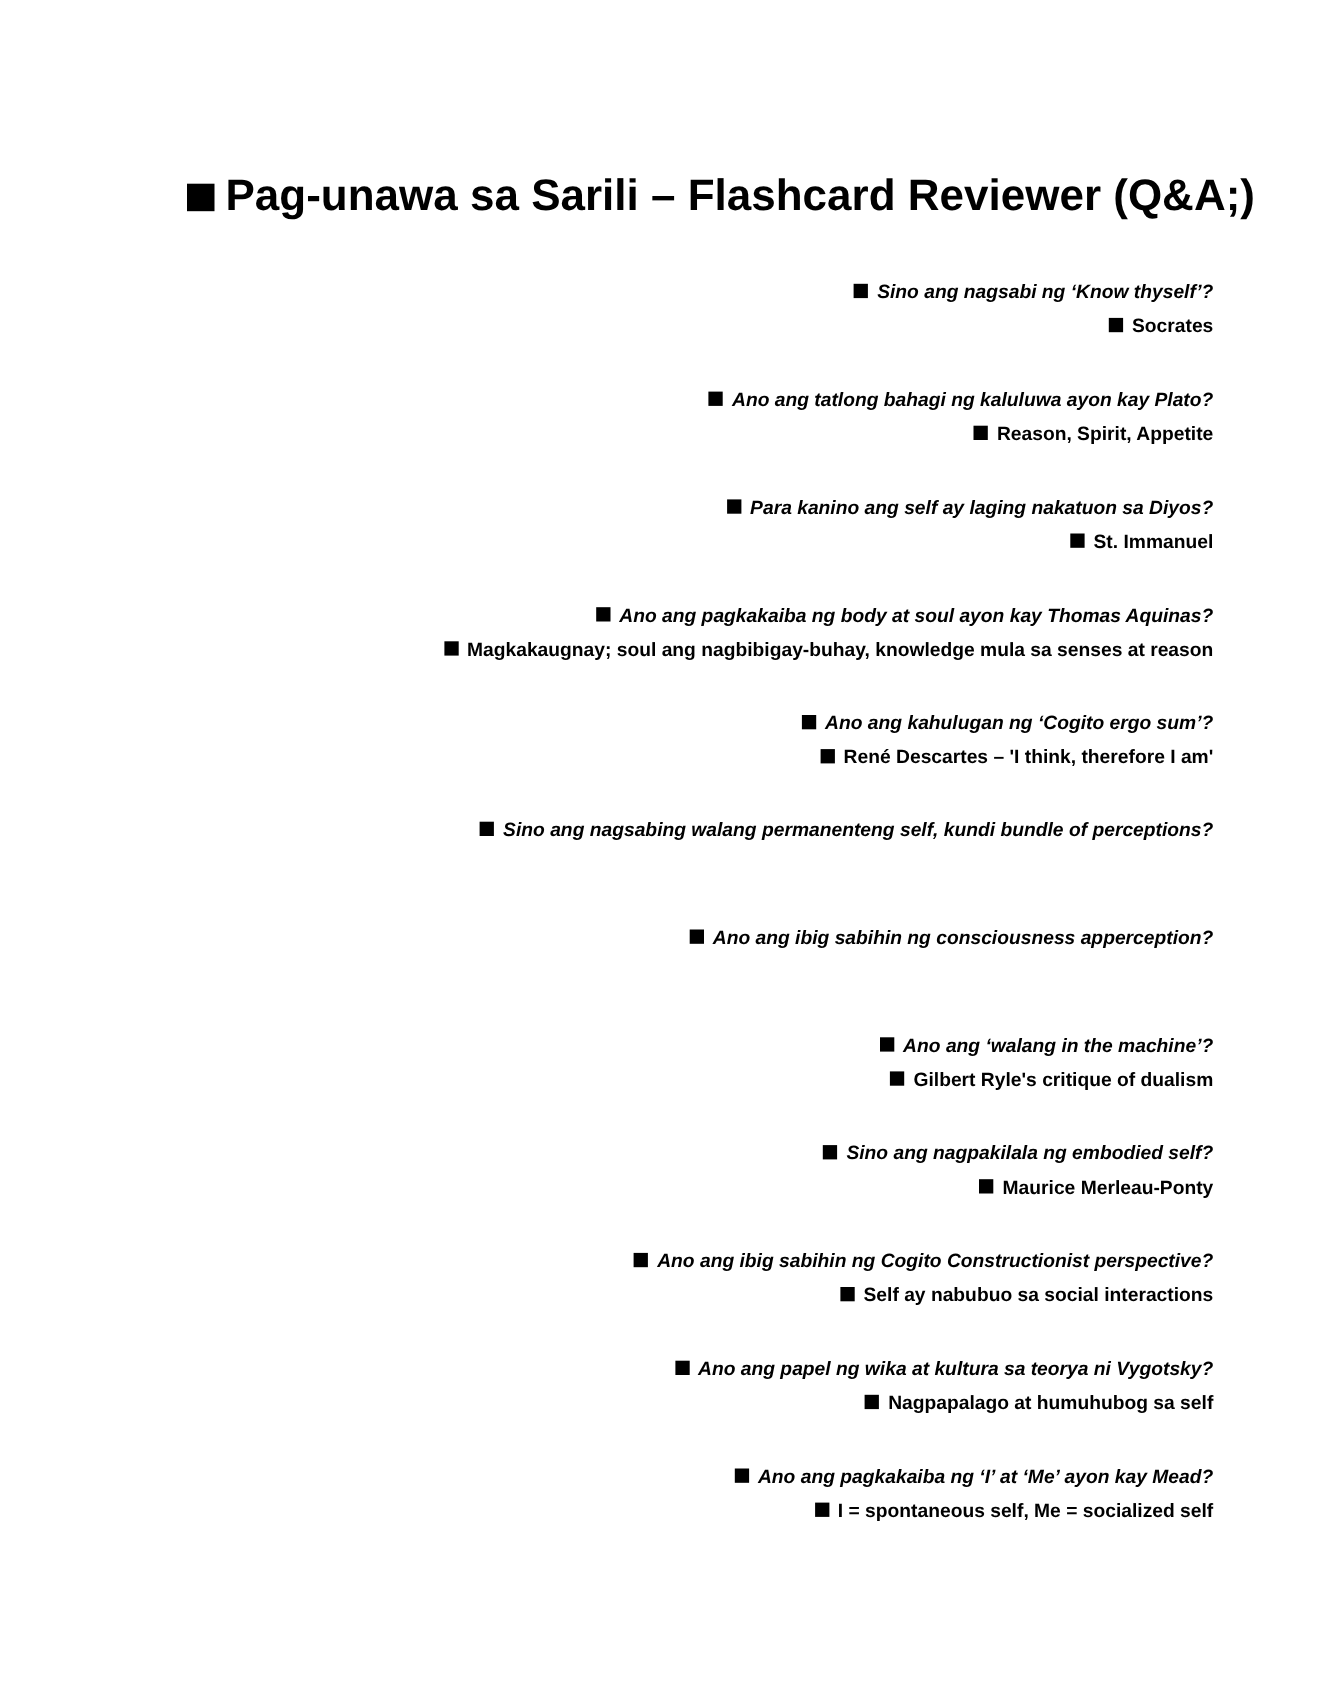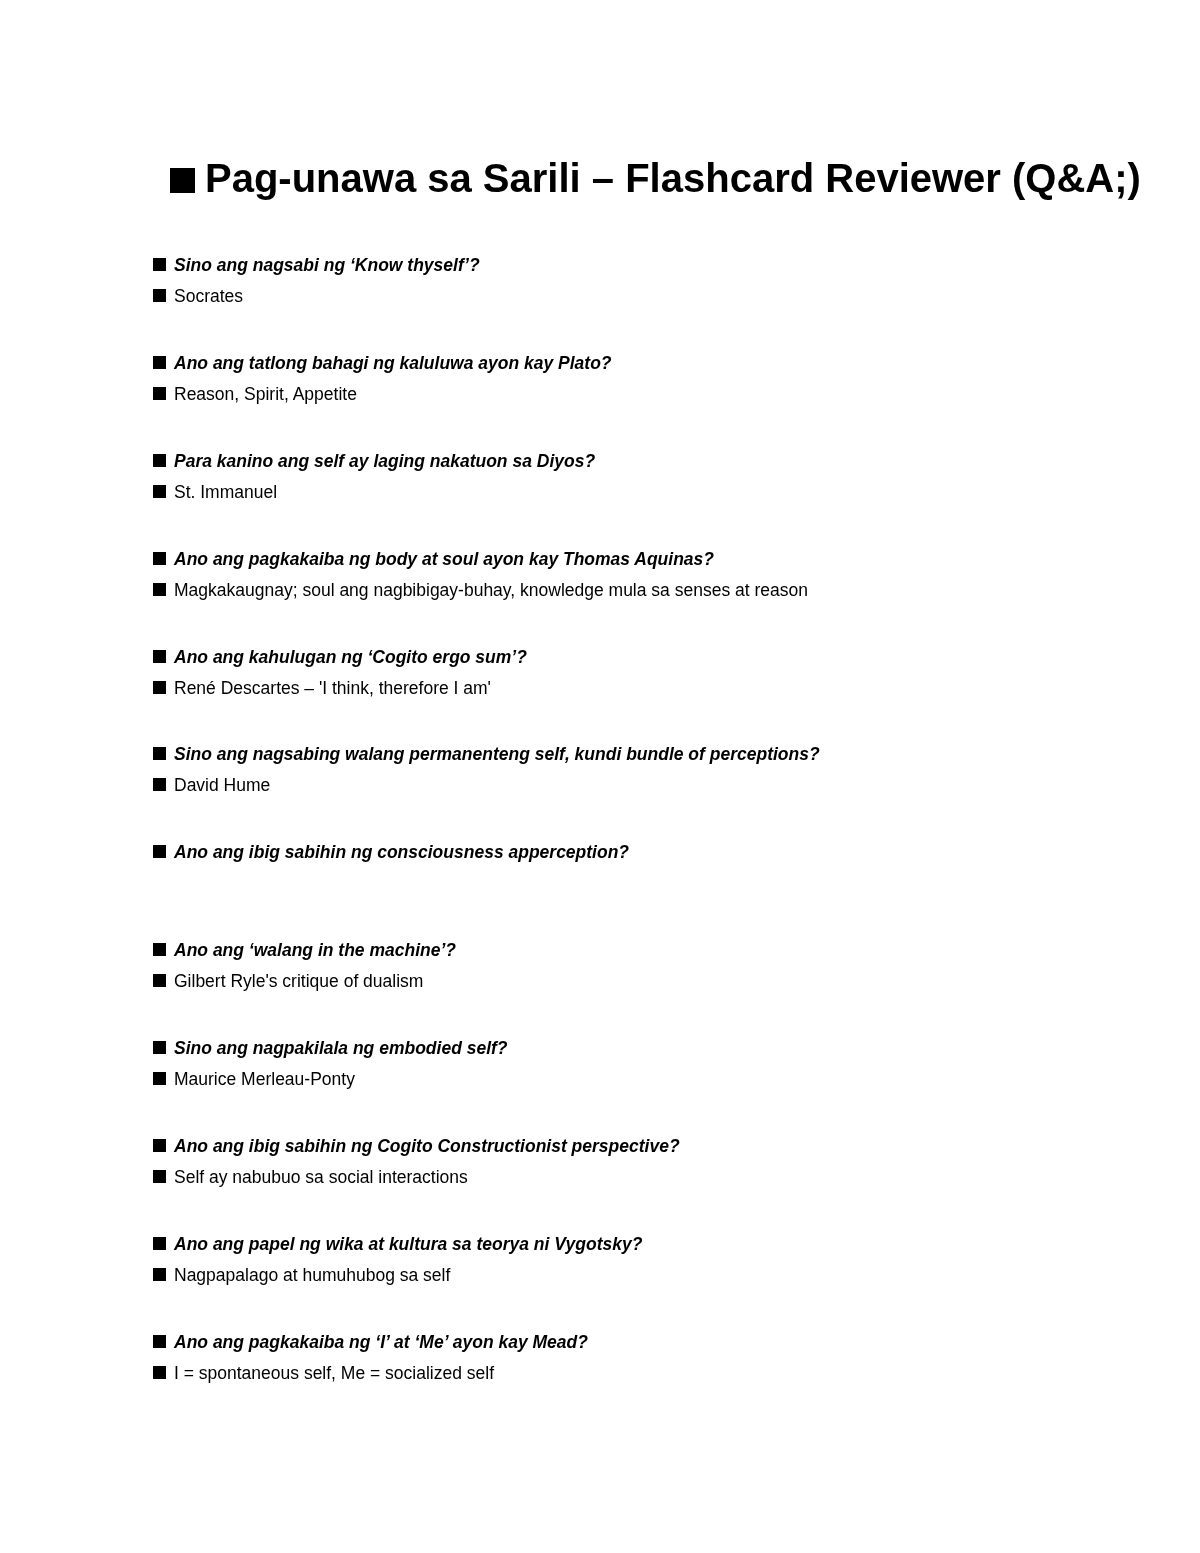--- a/index.html
+++ b/index.html
@@ -2,27 +2,27 @@
 <html><head>
   <meta charset="utf-8">
   <style>
     html, body { margin: 0; padding: 0; background: #ffffff; }
     body { width: 1200px; height: 1553px; position: relative; overflow: hidden;
            font-family: "Liberation Sans", sans-serif; color: #000; }
     .title { position: absolute; left: 170px; top: 156px; width: 900px;
              font-size: 40px; font-weight: bold; line-height: 44px; white-space: nowrap; }
     .title .sq { display: inline-block; width: 25px; height: 25px; background: #000;
                  margin-right: 10px; vertical-align: -1px; }
-    .cards { position: absolute; left: 153px; top: 254px; width: 950px; }
+    .cards { position: absolute; left: 153px; top: 254px; width: 950px; text-align: right; }
     .card { height: 97.9px; }
     .line { font-size: 17.5px; line-height: 22px; white-space: nowrap; height: 31px; }
     .line .sq { display: inline-block; width: 13px; height: 13px; background: #000;
                 margin-right: 8px; vertical-align: 0px; }
     .q { font-weight: bold; font-style: italic; }
-    .a { font-weight: normal; }
+    .a { font-weight: bold; }
   </style>
 </head>
 <body>
 
 <div class="title">
   <span class="sq"></span><span>Pag-unawa sa Sarili – Flashcard Reviewer (Q&amp;A;)</span>
 </div>
 
 <div class="cards">
   <div class="card">
@@ -40,21 +40,20 @@
   <div class="card">
     <div class="line q"><span class="sq"></span><span>Ano ang pagkakaiba ng body at soul ayon kay Thomas Aquinas?</span></div>
     <div class="line a"><span class="sq"></span><span>Magkakaugnay; soul ang nagbibigay-buhay, knowledge mula sa senses at reason</span></div>
   </div>
   <div class="card">
     <div class="line q"><span class="sq"></span><span>Ano ang kahulugan ng ‘Cogito ergo sum’?</span></div>
     <div class="line a"><span class="sq"></span><span>René Descartes – 'I think, therefore I am'</span></div>
   </div>
   <div class="card">
     <div class="line q"><span class="sq"></span><span>Sino ang nagsabing walang permanenteng self, kundi bundle of perceptions?</span></div>
-    <div class="line a"><span class="sq"></span><span>David Hume</span></div>
   </div>
   <div class="card">
     <div class="line q"><span class="sq"></span><span>Ano ang ibig sabihin ng consciousness apperception?</span></div>
   </div>
   <div class="card">
     <div class="line q"><span class="sq"></span><span>Ano ang ‘walang in the machine’?</span></div>
     <div class="line a"><span class="sq"></span><span>Gilbert Ryle's critique of dualism</span></div>
   </div>
   <div class="card">
     <div class="line q"><span class="sq"></span><span>Sino ang nagpakilala ng embodied self?</span></div>

